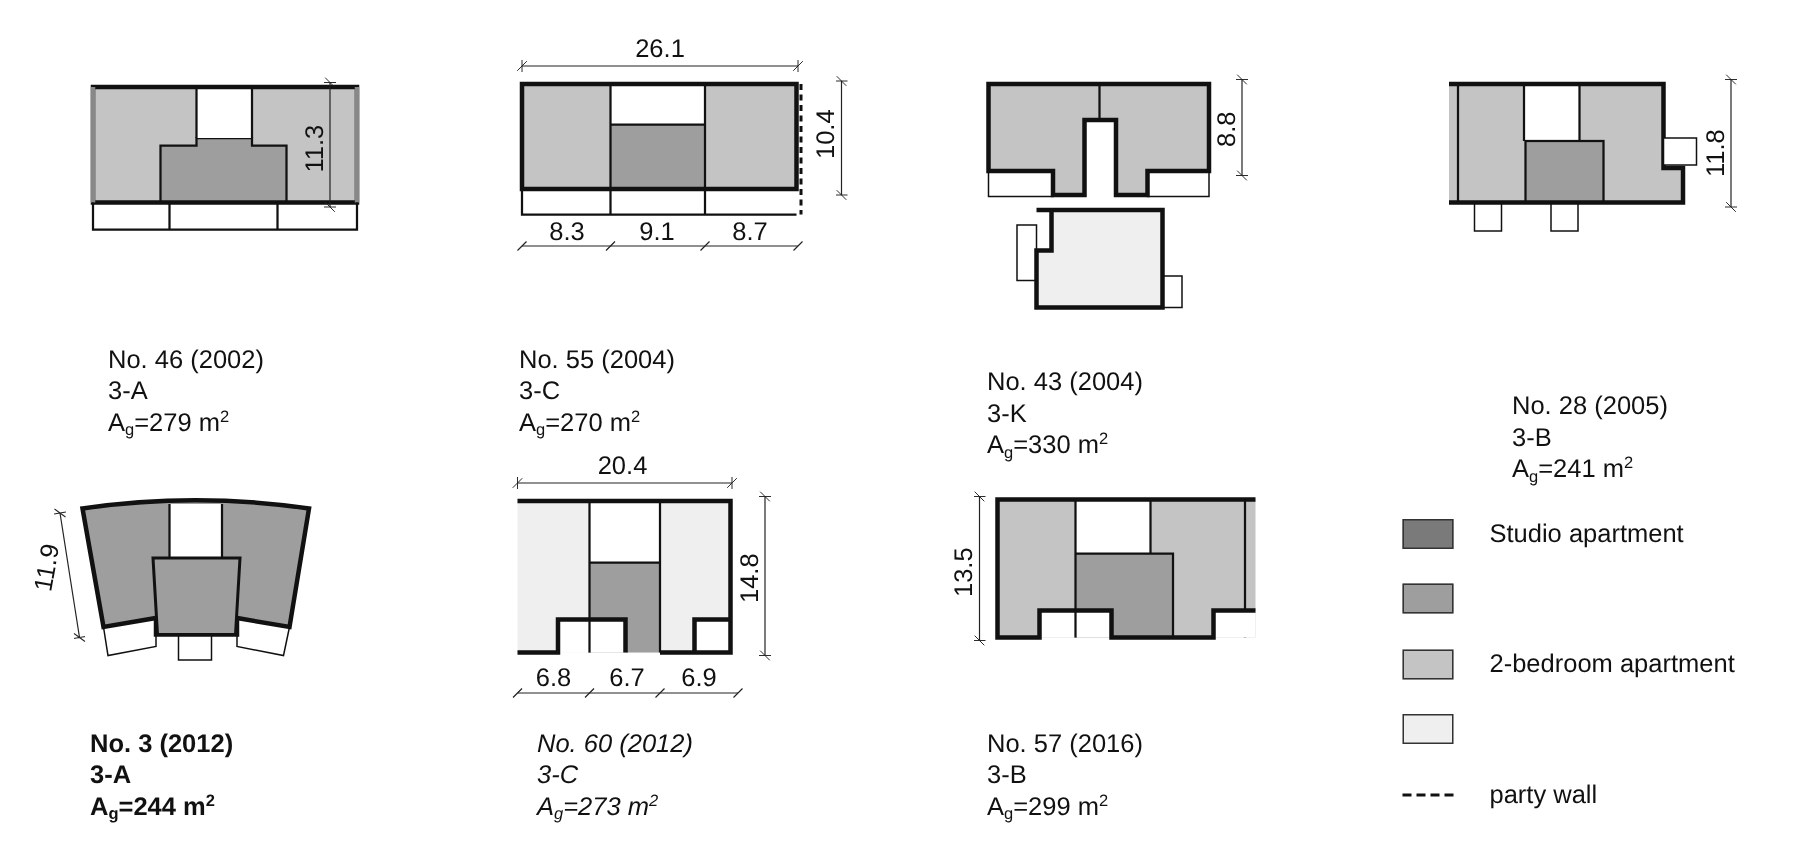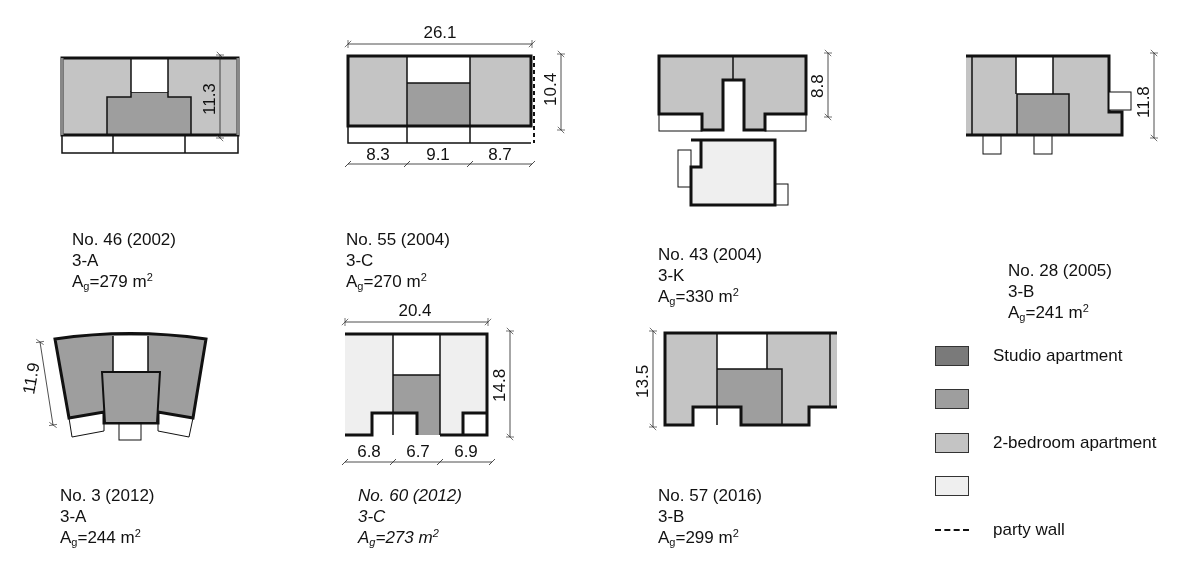--- a/index.html
+++ b/index.html
@@ -152,21 +152,21 @@
 <div class="caption" style="left:658px;top:244px;">
   <div>No. 43 (2004)</div>
   <div>3-K</div>
   <div><span>A</span><sub>g</sub><span>=330 m</span><sup>2</sup></div>
 </div>
 <div class="caption" style="left:1008px;top:232px;margin-top:28px;">
   <div>No. 28 (2005)</div>
   <div>3-B</div>
   <div><span>A</span><sub>g</sub><span>=241 m</span><sup>2</sup></div>
 </div>
-<div class="caption" style="left:60px;top:485px;">
+<div class="caption" style="left:60px;top:485px;font-weight:bold;">
   <div>No. 3 (2012)</div>
   <div>3-A</div>
   <div><span>A</span><sub>g</sub><span>=244 m</span><sup>2</sup></div>
 </div>
 <div class="caption" style="left:358px;top:485px;font-style:italic;">
   <div>No. 60 (2012)</div>
   <div>3-C</div>
   <div><span>A</span><sub>g</sub><span>=273 m</span><sup>2</sup></div>
 </div>
 <div class="caption" style="left:658px;top:485px;">

